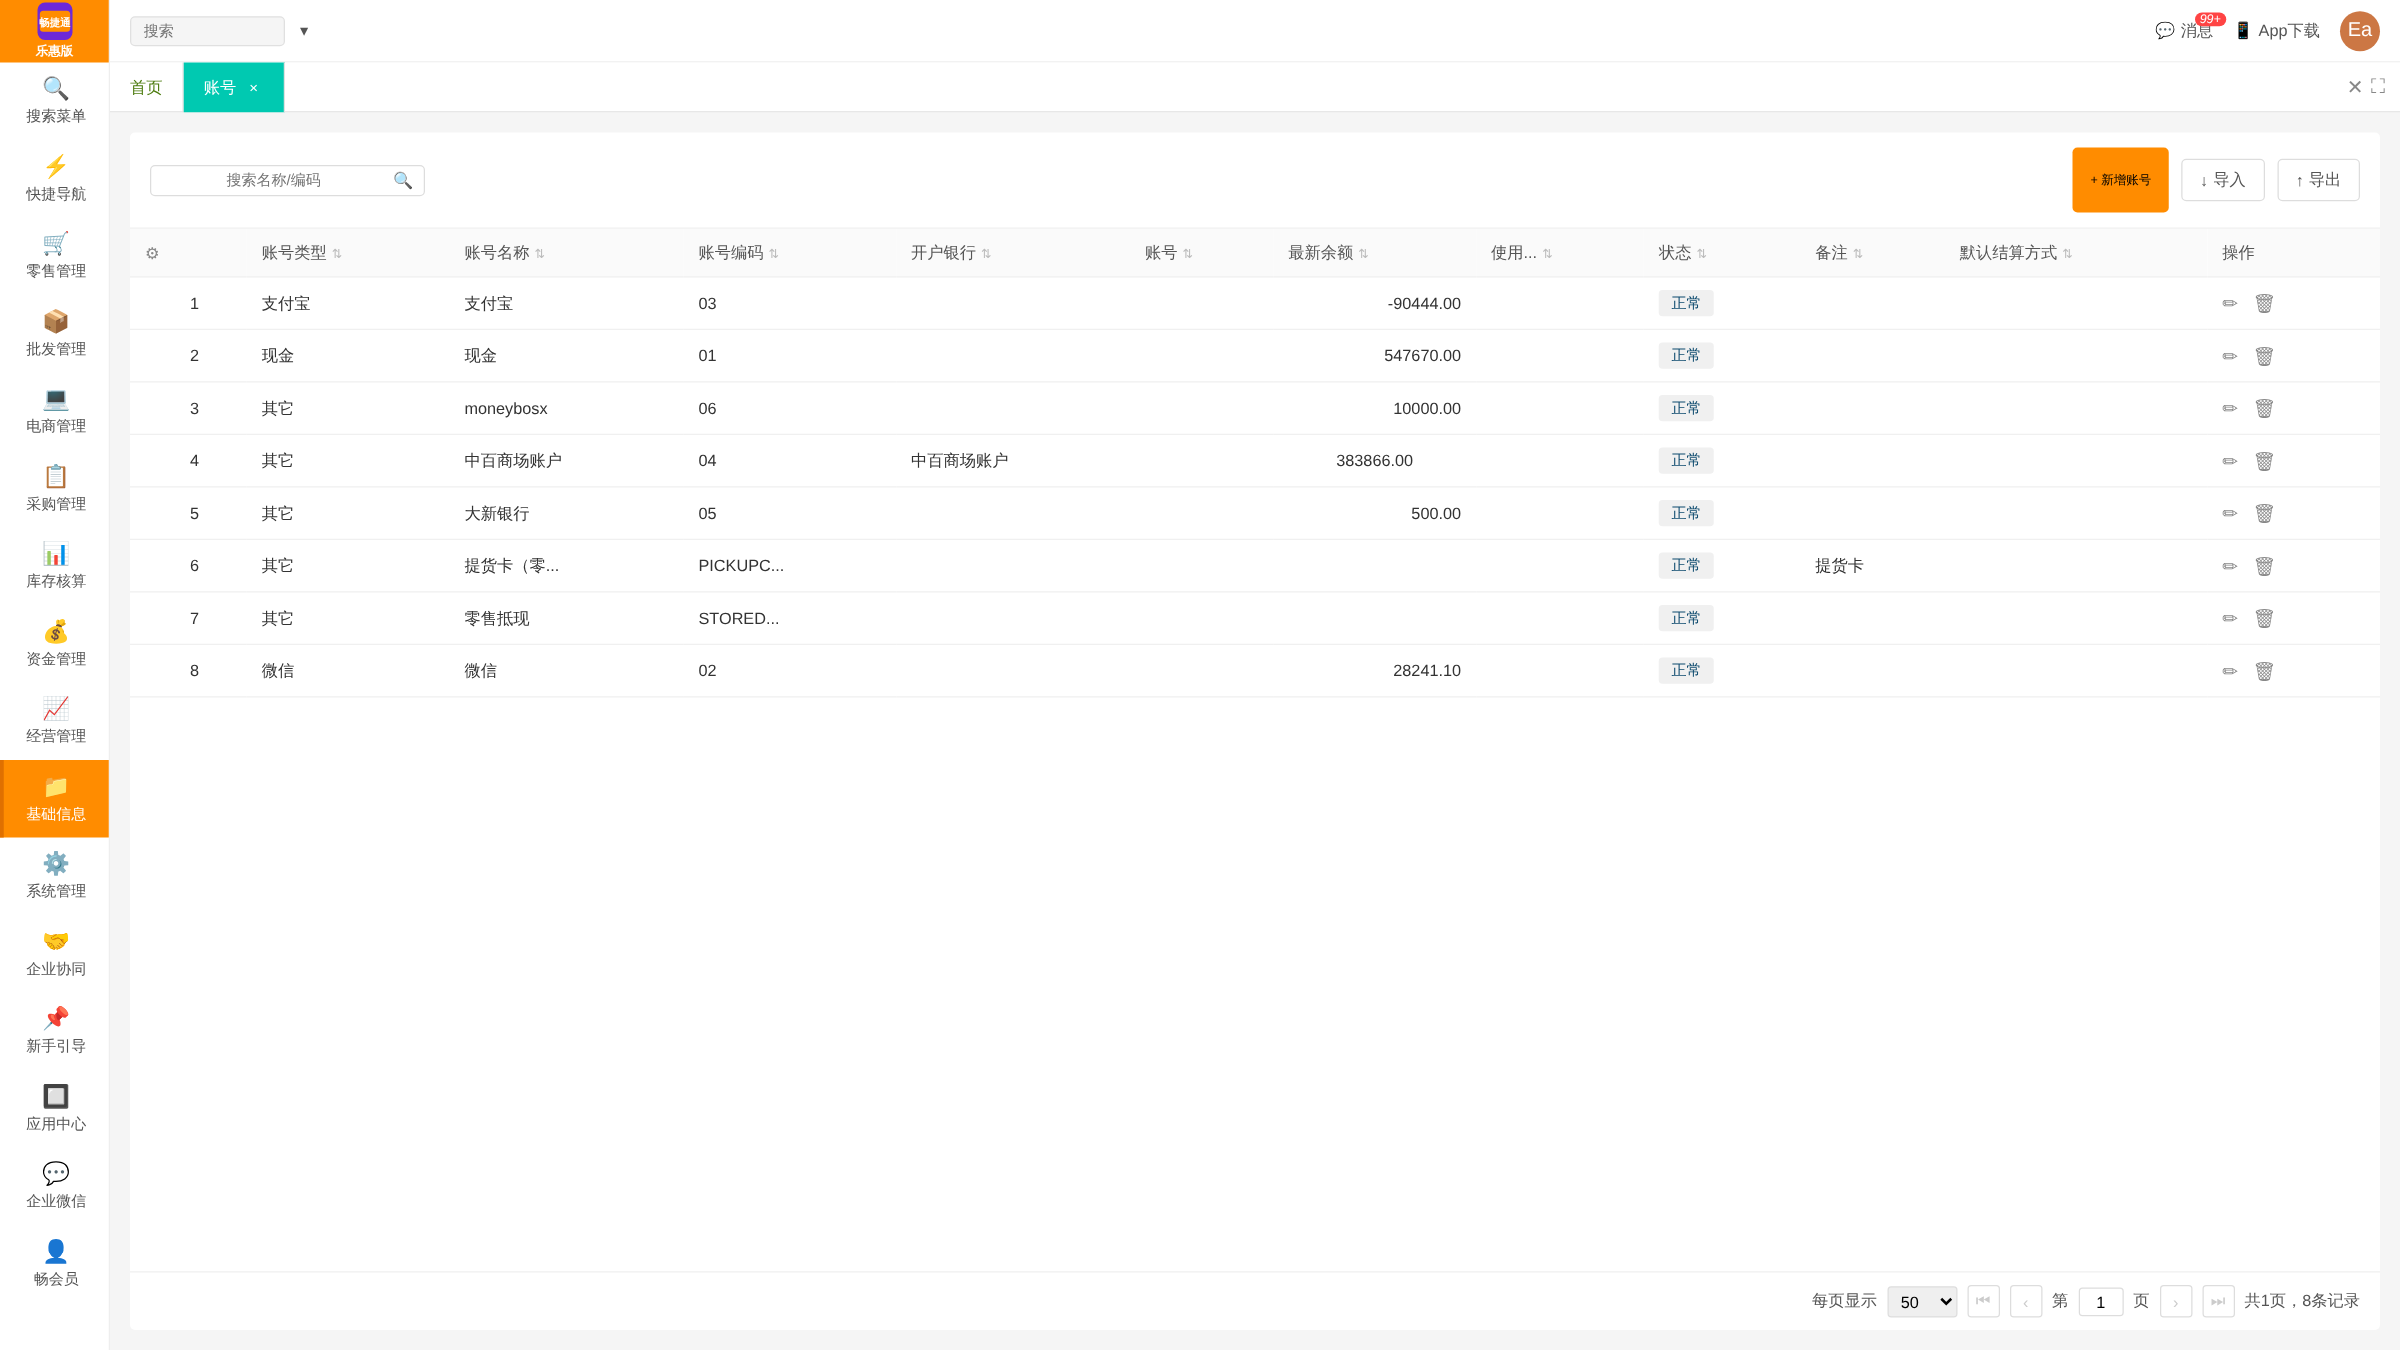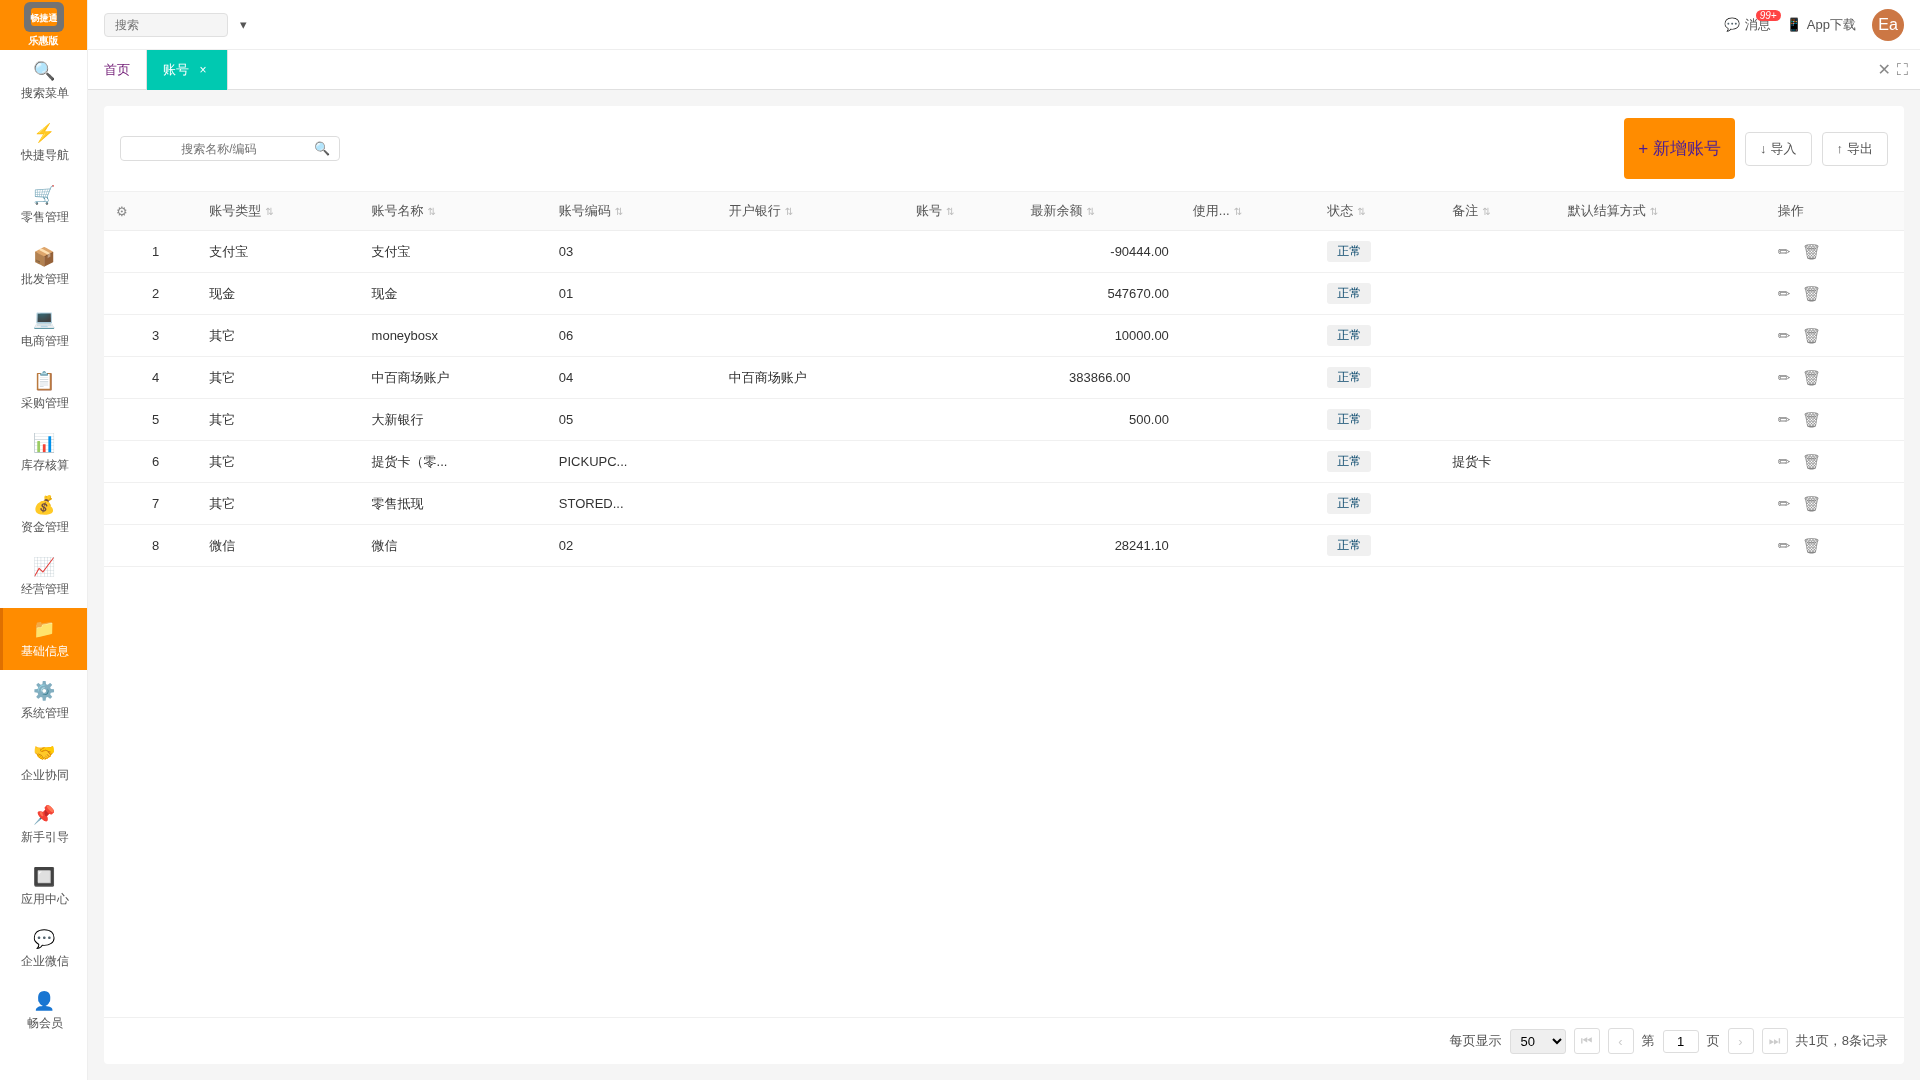--- a/index.html
+++ b/index.html
@@ -99,21 +99,21 @@
       padding: 0;
       flex-shrink: 0;
     }
     .tab {
       height: 40px;
       display: flex;
       align-items: center;
       padding: 0 16px;
       cursor: pointer;
       font-size: 13px;
-      color: #701a75;
+      color: #4d7c0f;
       border-right: 1px solid #e0e0e0;
       gap: 6px;
     }
     .tab.active {
       background: #00c9b1;
       color: white;
     }
     .tab-close {
       width: 16px;
       height: 16px;
@@ -172,25 +172,25 @@
       border: none;
       outline: none;
       font-size: 12px;
       flex: 1;
       color: #999;
       text-align: center;
     }
     .toolbar-right { display: flex; align-items: center; gap: 10px; }
     .btn-primary {
       background: #ff8c00;
-      color: #4c1d95;
+      color: #000000;
       border: none;
       border-radius: 4px;
       padding: 19px 14px;
-      font-size: 17px;
+      font-size: 10px;
       cursor: pointer;
       display: flex;
       align-items: center;
       gap: 4px;
     }
     .btn-default {
       background: white;
       color: #555;
       border: 1px solid #ddd;
       border-radius: 4px;
@@ -279,21 +279,21 @@
       padding: 3px;
       font-size: 13px;
     }
   </style>
 </head>
 <body>
 
 <div class="sidebar">
   <div class="sidebar-logo">
     <div style="display:flex;flex-direction:column;align-items:center;">
-      <div style="width:40px;height:30px;background:#737373;border-radius:6px;display:flex;align-items:center;justify-content:center;margin-bottom:2px;">
+      <div style="width:28px;height:30px;background:#6d28d9;border-radius:6px;display:flex;align-items:center;justify-content:center;margin-bottom:2px;">
         <svg width="30" height="22" viewBox="0 0 30 22">
           <rect x="2" y="2" width="26" height="18" rx="3" fill="#ff8c00"></rect>
           <text x="15" y="15" text-anchor="middle" fill="white" font-size="9" font-weight="bold">畅捷通</text>
         </svg>
       </div>
       <span style="font-size:10px;color:white;">乐惠版</span>
     </div>
   </div>
   <div id="sidebar-items">
       <div class="sidebar-item">

